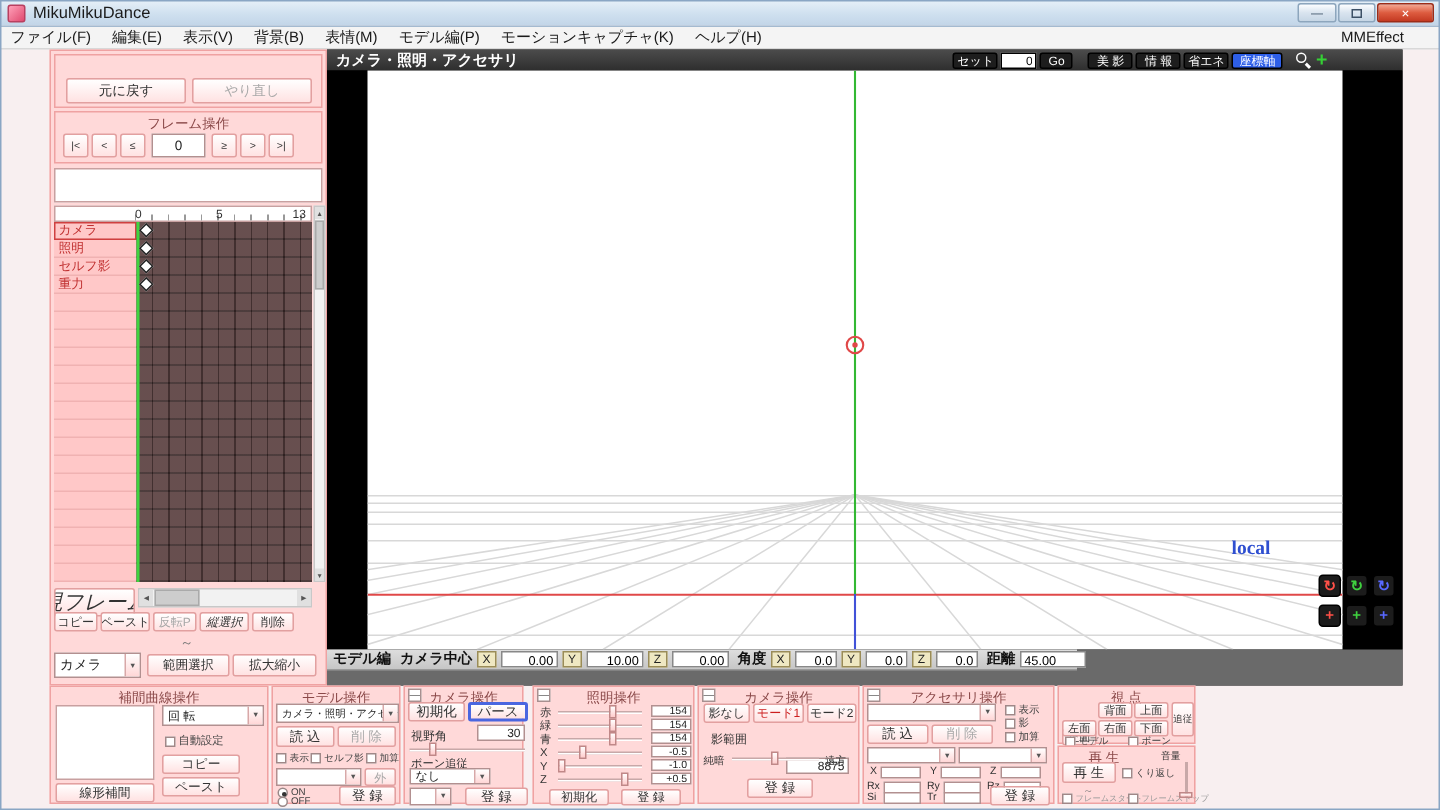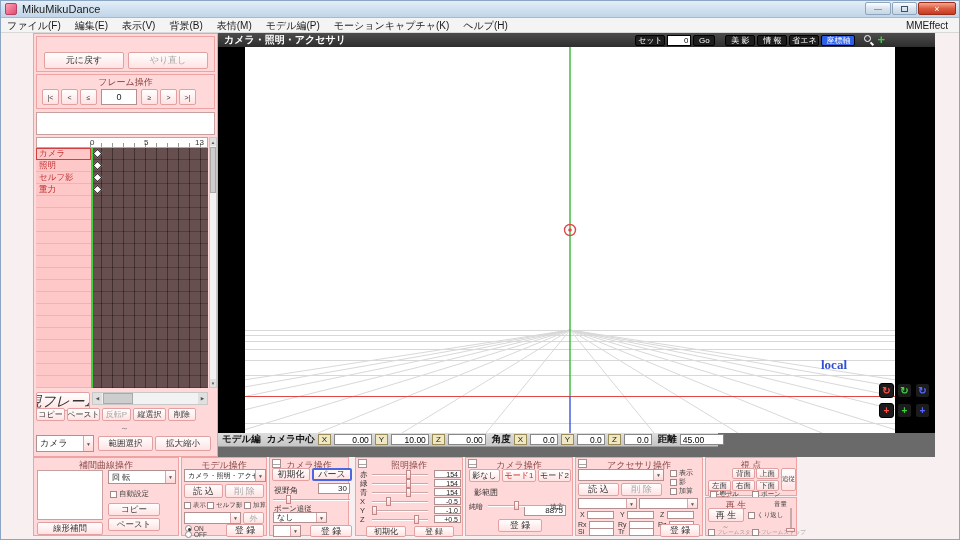--- a/index.html
+++ b/index.html
@@ -10,21 +10,21 @@
   
   .titlebar{position:absolute;left:0;top:0;width:960px;height:18px;background:linear-gradient(#e7f0f8,#cfe0ef 55%,#c2d5e8);border-bottom:1px solid #a4bad0;}
   .appicon{position:absolute;left:5px;top:3px;width:12px;height:12px;border-radius:2px;background:linear-gradient(135deg,#ffa0b8,#e04a70);border:1px solid #b84060;}
   .apptitle{position:absolute;left:22px;top:3px;font-size:11px;color:#1b1b1b;}
   .winbtns{position:absolute;right:4px;top:2px;display:flex;gap:1px;}
   .wb{height:13px;display:flex;align-items:center;justify-content:center;border:1px solid #8da6bd;border-radius:2px;background:linear-gradient(#fdfeff,#d9e4ef 50%,#c6d6e5);font-size:8px;color:#3c5066;}
   .wb.close{background:linear-gradient(#f4a893,#dd5c40 50%,#c43a22);border-color:#9c2c18;color:#fff;font-size:9px;}
   .maxglyph{width:7px;height:6px;border:1px solid #3c5066;display:block;}
   .menubar{position:absolute;left:0;top:18px;width:960px;height:15px;background:#f4f4f4;border-bottom:1px solid #d8d8d8;display:flex;align-items:center;}
   .mi{padding:0 7px;font-size:10px;line-height:15px;color:#1a1a1a;}
-  .mmeffect{position:absolute;right:12px;top:0;font-size:10px;line-height:15px;color:#1a1a1a;margin-left:44px;}
+  .mmeffect{position:absolute;right:24px;top:0;font-size:10px;line-height:15px;color:#1a1a1a;margin-left:44px;}
 
   
   .b{position:absolute;display:flex;align-items:center;justify-content:center;font-size:9px;color:#333;background:linear-gradient(#ffffff,#ffe2e2);border:1px solid #e2a0a0;border-radius:2px;overflow:hidden;white-space:nowrap;}
   .b.g{color:#a8a8a8;}
   .b.blue{border:2px solid #4a66e0;}
   .b.red{color:#cc2020;}
   .inp{position:absolute;background:#fff;border:1px solid #b29090;font-size:8px;text-align:right;padding:0 2px;color:#222;font-family:"Liberation Sans",sans-serif;}
   .fld{position:absolute;background:#fff;border:1px solid #b29090;}
   .combo{position:absolute;background:#fff;border:1px solid #b29090;font-size:8px;color:#222;display:flex;align-items:center;padding-left:3px;overflow:hidden;white-space:nowrap;}
   .combo .dd{position:absolute;right:0;top:0;bottom:0;width:10px;background:linear-gradient(#fff,#ffd6d6);border-left:1px solid #d8a8a8;font-size:5px;display:flex;align-items:center;justify-content:center;color:#555;}
@@ -190,21 +190,21 @@
   <div class="b" style="left:2px;top:358px;width:54px;height:19px;font-size:14px;font-style:italic;">現フレーム</div>
   <div class="hscroll" style="left:58px;top:358px;width:116px;height:13px;">
     <div class="harrow" style="left:0;">◀</div>
     <div class="hthumb" style="left:10px;width:30px;"></div>
     <div class="harrow" style="right:0;">▶</div>
   </div>
 
   <div class="b" style="left:2px;top:374px;width:29px;height:13px;font-size:8px;">コピー</div>
   <div class="b" style="left:33px;top:374px;width:33px;height:13px;font-size:8px;">ペースト</div>
   <div class="b g" style="left:68px;top:374px;width:29px;height:13px;font-size:8px;">反転P</div>
-  <div class="b" style="left:99px;top:374px;width:33px;height:13px;font-size:8px;">縦選択</div>
+  <div class="b" style="left:99px;top:374px;width:33px;height:13px;font-size:8px;font-style:italic;">縦選択</div>
   <div class="b" style="left:134px;top:374px;width:28px;height:13px;font-size:8px;">削除</div>
 
   <div class="tilde" style="left:86px;top:388px;">～</div>
 
   <div class="combo" style="left:2px;top:401px;width:58px;height:17px;font-size:9px;">
     <span>カメラ</span>
     <span class="dd">▼</span>
   </div>
   <div class="b" style="left:64px;top:402px;width:55px;height:15px;font-size:8.5px;">範囲選択</div>
   <div class="b" style="left:121px;top:402px;width:56px;height:15px;font-size:8.5px;">拡大縮小</div>

